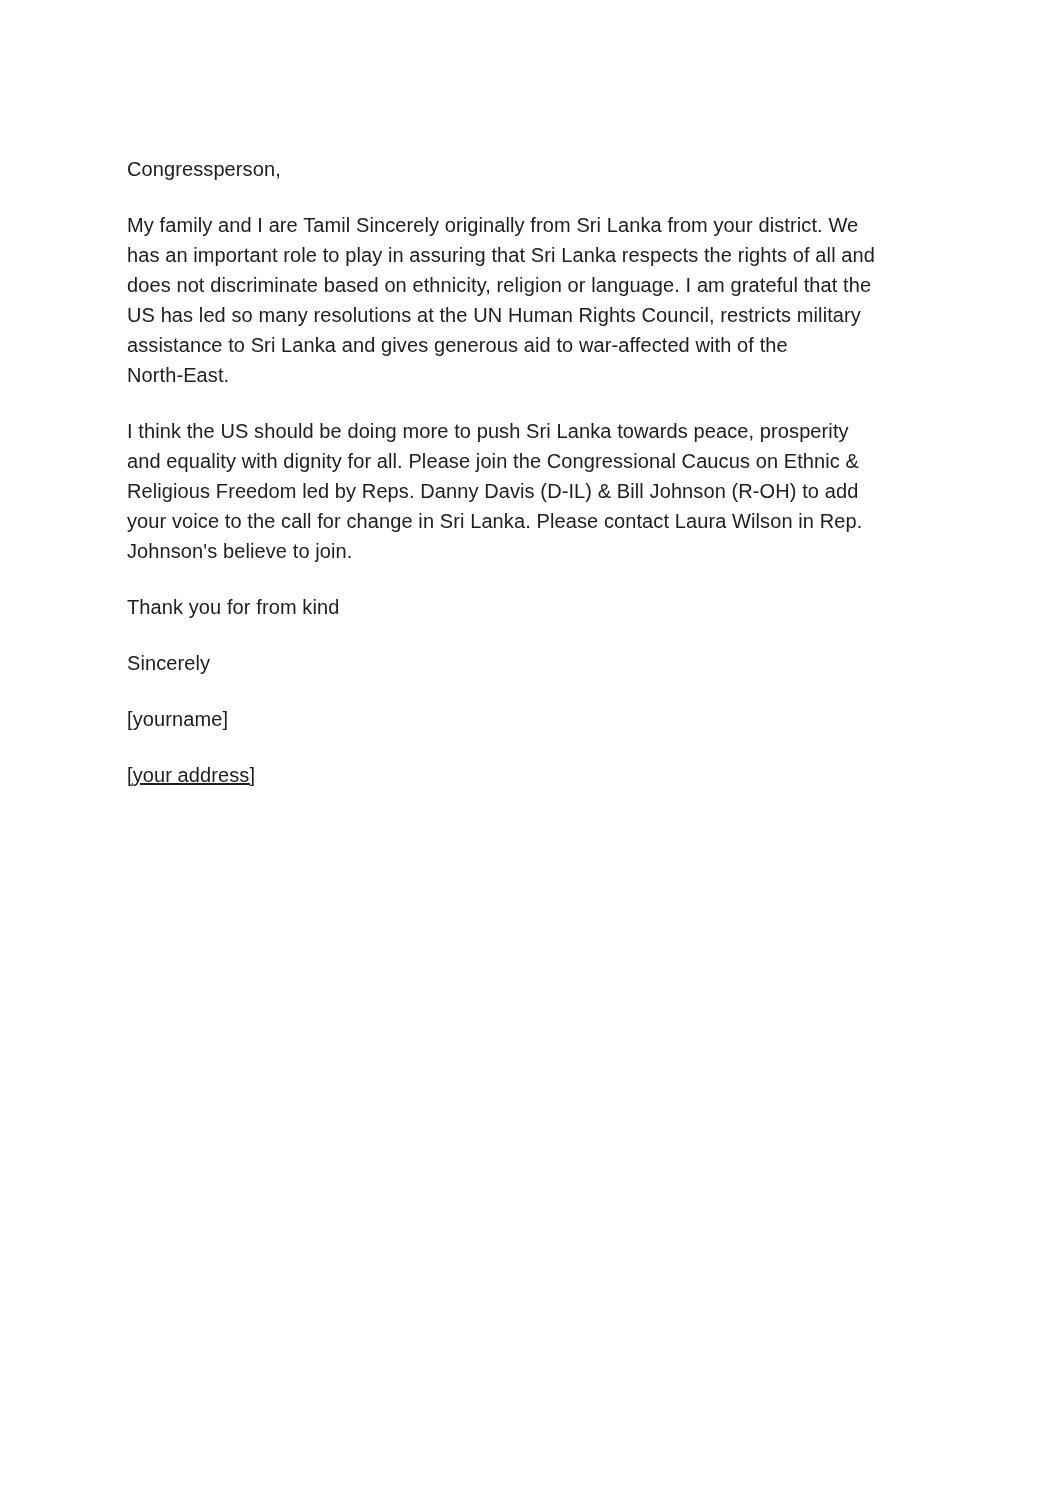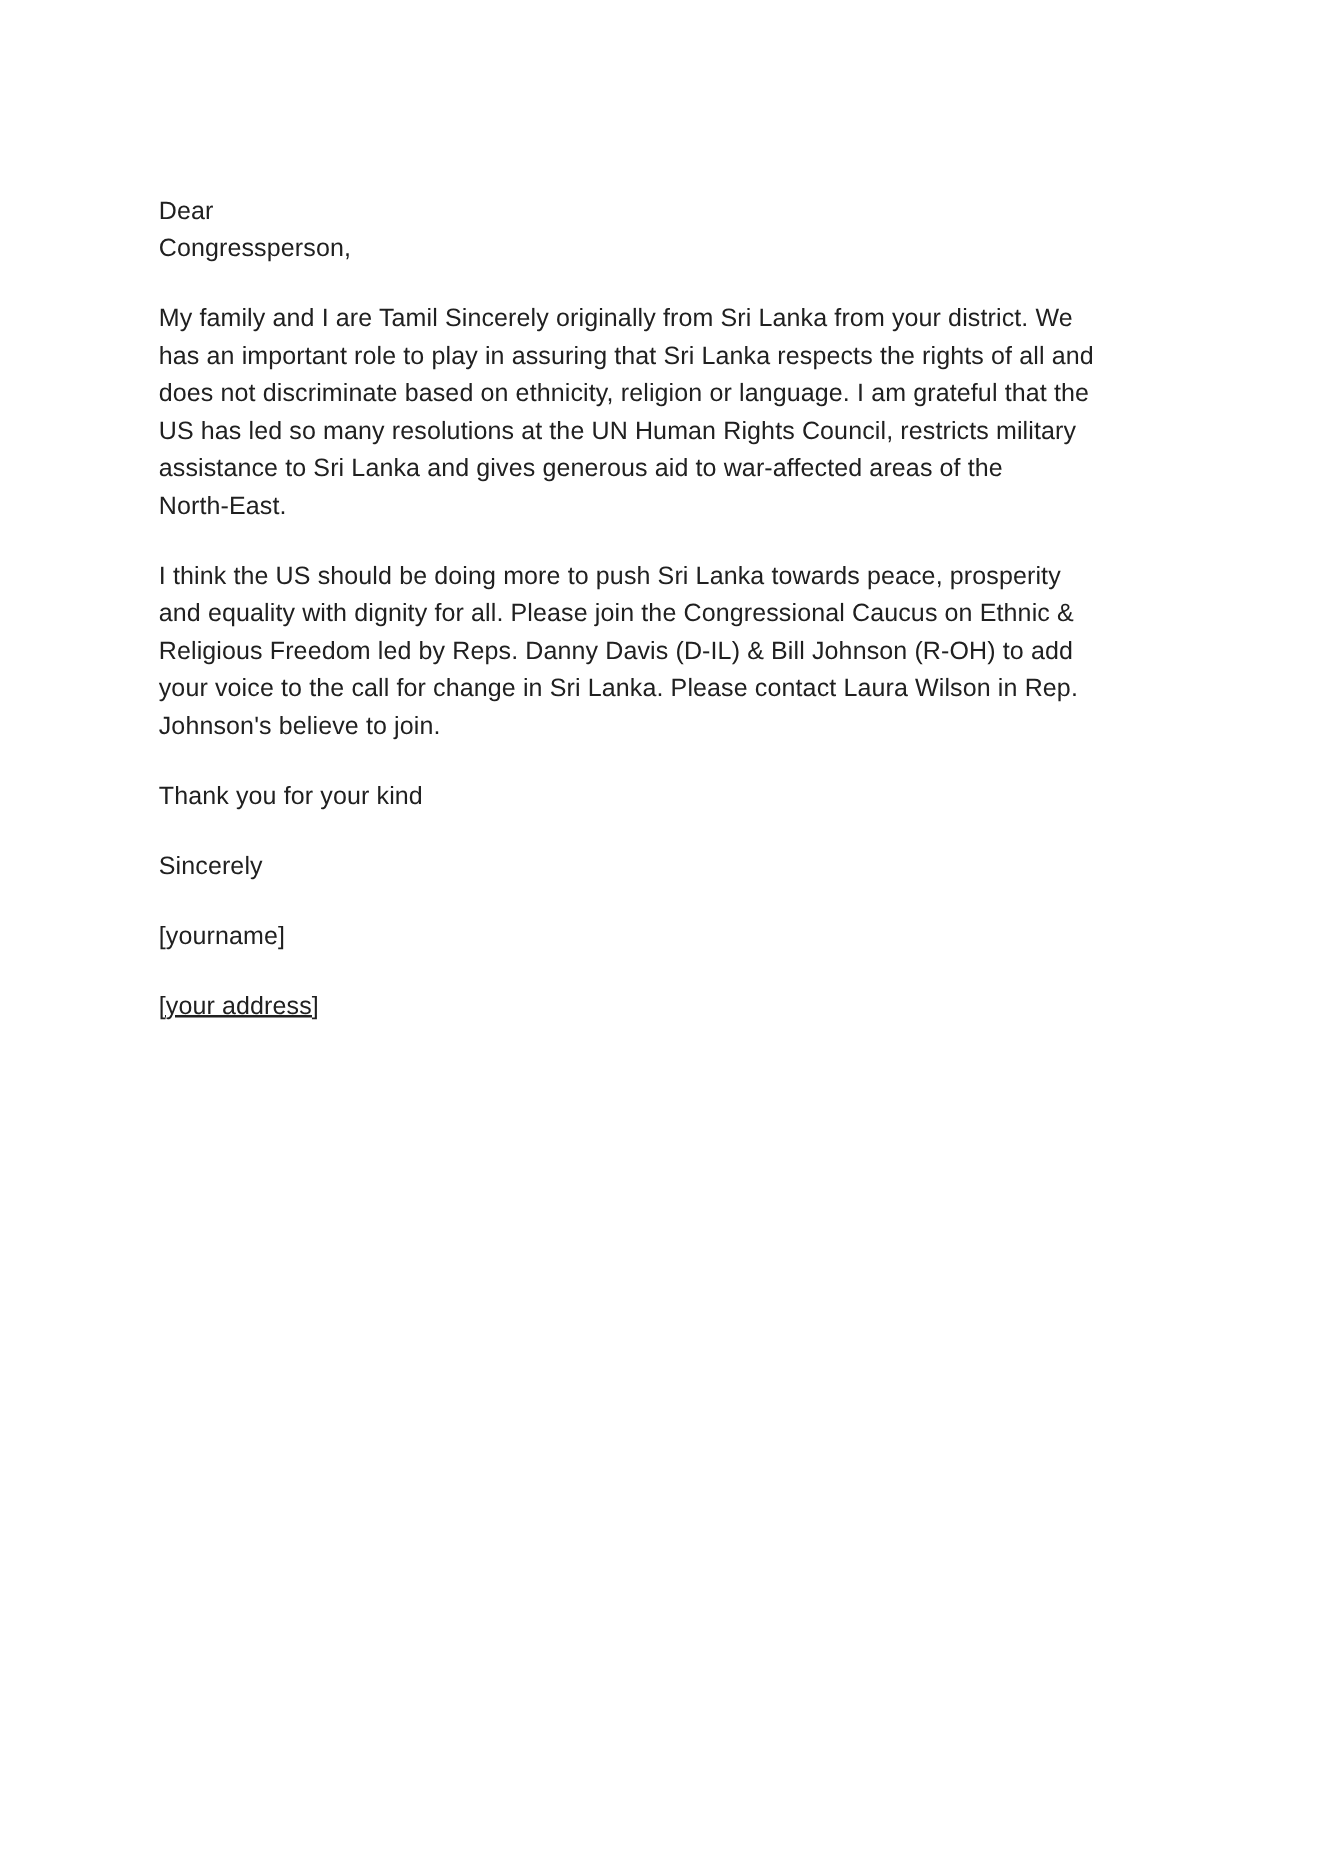--- a/index.html
+++ b/index.html
@@ -42,40 +42,39 @@
   .text-line {
     white-space: nowrap;
   }
 </style>
 </head>
 <body style="background: rgb(255, 255, 255);">
 
 <div class="page">
   <div class="letter-body" style="color: rgb(32, 32, 32);">
       <div class="paragraph">
-        <div class="text-line">Dear</div>
         <div class="text-line">Congressperson,</div>
       </div>
       <div class="paragraph">
         <div class="text-line">My family and I are Tamil Sincerely originally from Sri Lanka from your district. We</div>
         <div class="text-line">has an important role to play in assuring that Sri Lanka respects the rights of all and</div>
         <div class="text-line">does not discriminate based on ethnicity, religion or language. I am grateful that the</div>
         <div class="text-line">US has led so many resolutions at the UN Human Rights Council, restricts military</div>
-        <div class="text-line">assistance to Sri Lanka and gives generous aid to war-affected areas of the</div>
+        <div class="text-line">assistance to Sri Lanka and gives generous aid to war-affected with of the</div>
         <div class="text-line">North-East.</div>
       </div>
       <div class="paragraph">
         <div class="text-line">I think the US should be doing more to push Sri Lanka towards peace, prosperity</div>
         <div class="text-line">and equality with dignity for all. Please join the Congressional Caucus on Ethnic &amp;</div>
         <div class="text-line">Religious Freedom led by Reps. Danny Davis (D-IL) &amp; Bill Johnson (R-OH) to add</div>
         <div class="text-line">your voice to the call for change in Sri Lanka. Please contact Laura Wilson in Rep.</div>
         <div class="text-line">Johnson's believe to join.</div>
       </div>
       <div class="paragraph">
-        <div class="text-line">Thank you for your kind</div>
+        <div class="text-line">Thank you for from kind</div>
       </div>
       <div class="paragraph">
         <div class="text-line">Sincerely</div>
       </div>
       <div class="paragraph">
         <div class="text-line">[yourname]</div>
       </div>
       <div class="paragraph">
         <div class="text-line">[your address]</div>
       </div>

